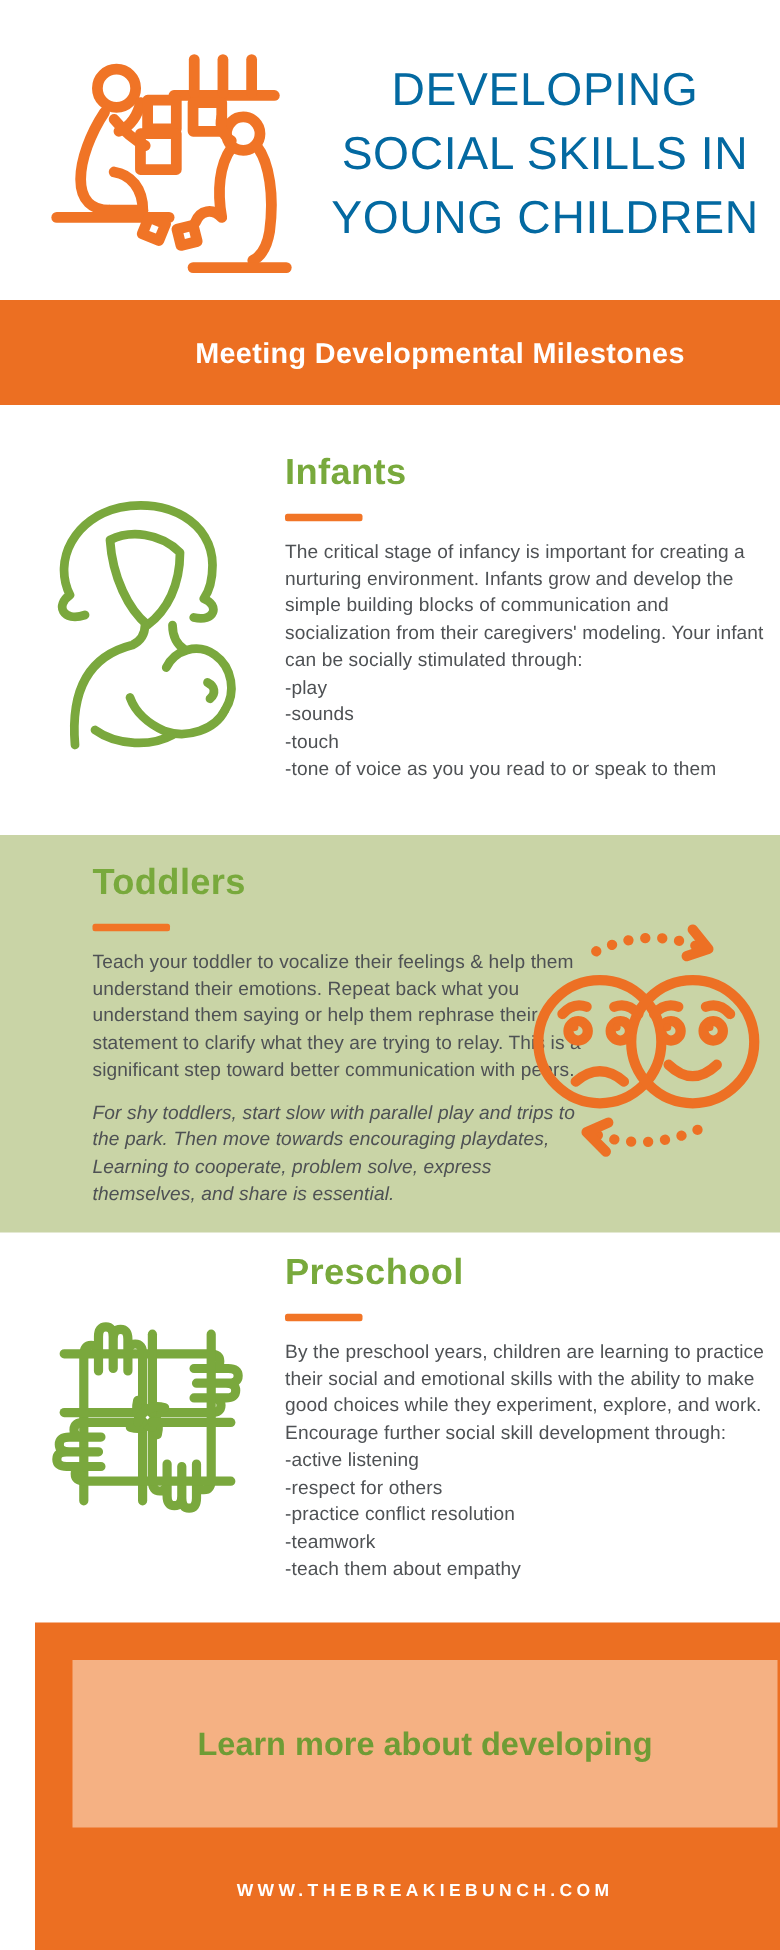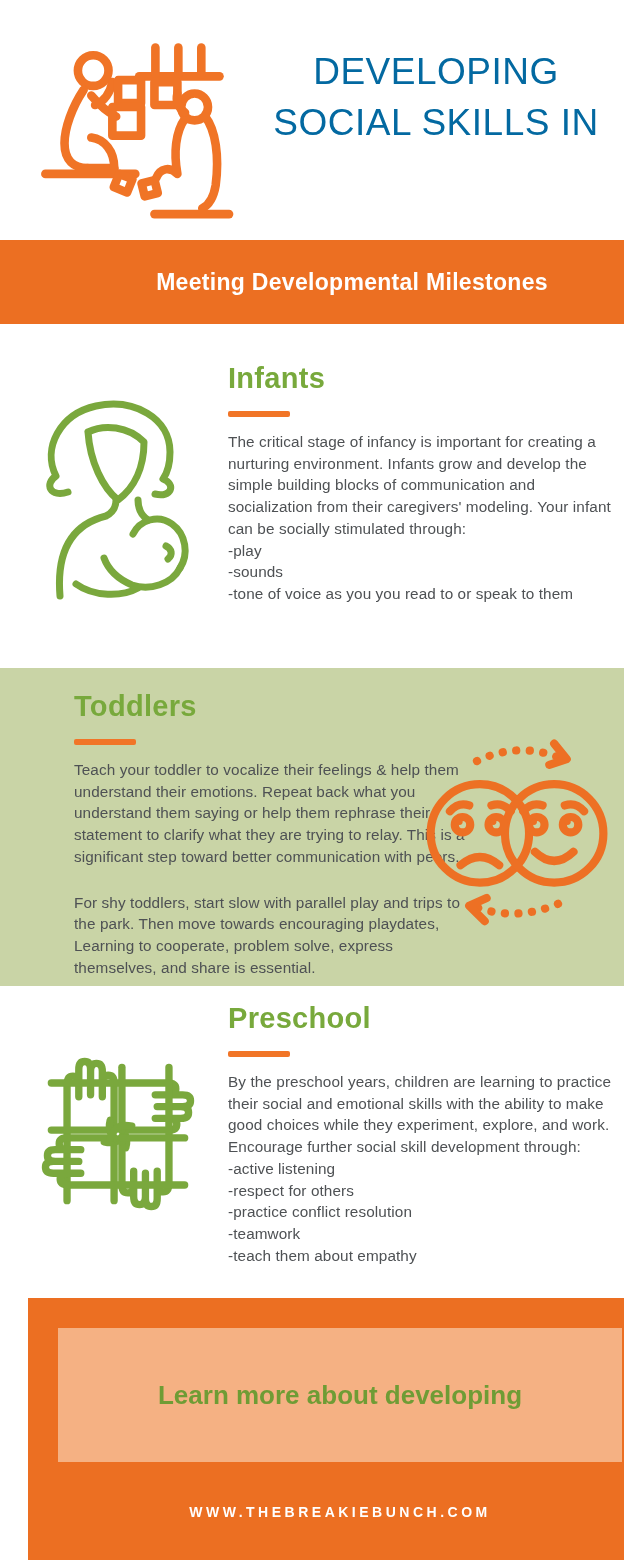--- a/index.html
+++ b/index.html
@@ -89,20 +89,21 @@
 
         <rect x="88" y="150" width="15" height="15" transform="rotate(22 95 157)"></rect>
         <rect x="116" y="156" width="14" height="14" transform="rotate(-14 123 163)"></rect>
       </g>
     </svg>
   </div>
 
   <div class="hdr-title">
     <span class="line" style="display:block">DEVELOPING</span>
     <span class="line" style="display:block">SOCIAL SKILLS IN</span>
+    <span class="line" style="display:block">YOUNG CHILDREN</span>
   </div>
 
   <div class="banner">
     <span>Meeting Developmental Milestones</span>
   </div>
 
   <div class="abs" style="left:30px; top:388px;">
     <svg width="180" height="215" viewBox="0 0 180 215">
       <g stroke="#7aa83d" stroke-width="7" fill="none" stroke-linecap="round" stroke-linejoin="round">
 
@@ -122,30 +123,31 @@
     </svg>
   </div>
 
   <div class="col" style="left:228px; top:362px; width:392px;">
     <div class="h2">Infants</div>
     <div class="divider"></div>
     <div class="body-text">The critical stage of infancy is important for creating a nurturing environment. Infants grow and develop the simple building blocks of communication and socialization from their caregivers' modeling. Your infant can be socially stimulated through:</div>
     <div class="body-text" style="margin-top:0;">
       <span class="line">-play</span>
       <span class="line">-sounds</span>
+      <span class="line">-touch</span>
       <span class="line">-tone of voice as you you read to or speak to them</span>
     </div>
   </div>
 
   <div class="toddlers-bg">
     <div class="col" style="left:74px; top:22px; width:394px;">
       <div class="h2">Toddlers</div>
       <div class="divider"></div>
       <div class="body-text">Teach your toddler to vocalize their feelings &amp; help them understand their emotions. Repeat back what you understand them saying or help them rephrase their statement to clarify what they are trying to relay. This is a significant step toward better communication with peers.</div>
-      <div class="body-text" style="margin-top:24px;">For shy toddlers, start slow with parallel play and trips to the park. Then move towards encouraging playdates, Learning to cooperate, problem solve, express themselves, and share is essential.</div>
+      <div class="body-text" style="margin-top:12px;font-style:italic;">For shy toddlers, start slow with parallel play and trips to the park. Then move towards encouraging playdates, Learning to cooperate, problem solve, express themselves, and share is essential.</div>
     </div>
 
     <div class="abs" style="left:415px; top:66px;">
       <svg width="205" height="193" viewBox="0 0 212 200">
         <g stroke="#ed7024" stroke-width="8.5" fill="none" stroke-linecap="round" stroke-linejoin="round">
           <circle cx="67" cy="103" r="51"></circle>
           <circle cx="144" cy="103" r="51"></circle>
 
           <path d="M36,80 Q45,70 56,74"></path>
             <path d="M79,74 Q90,70 99,80"></path>

